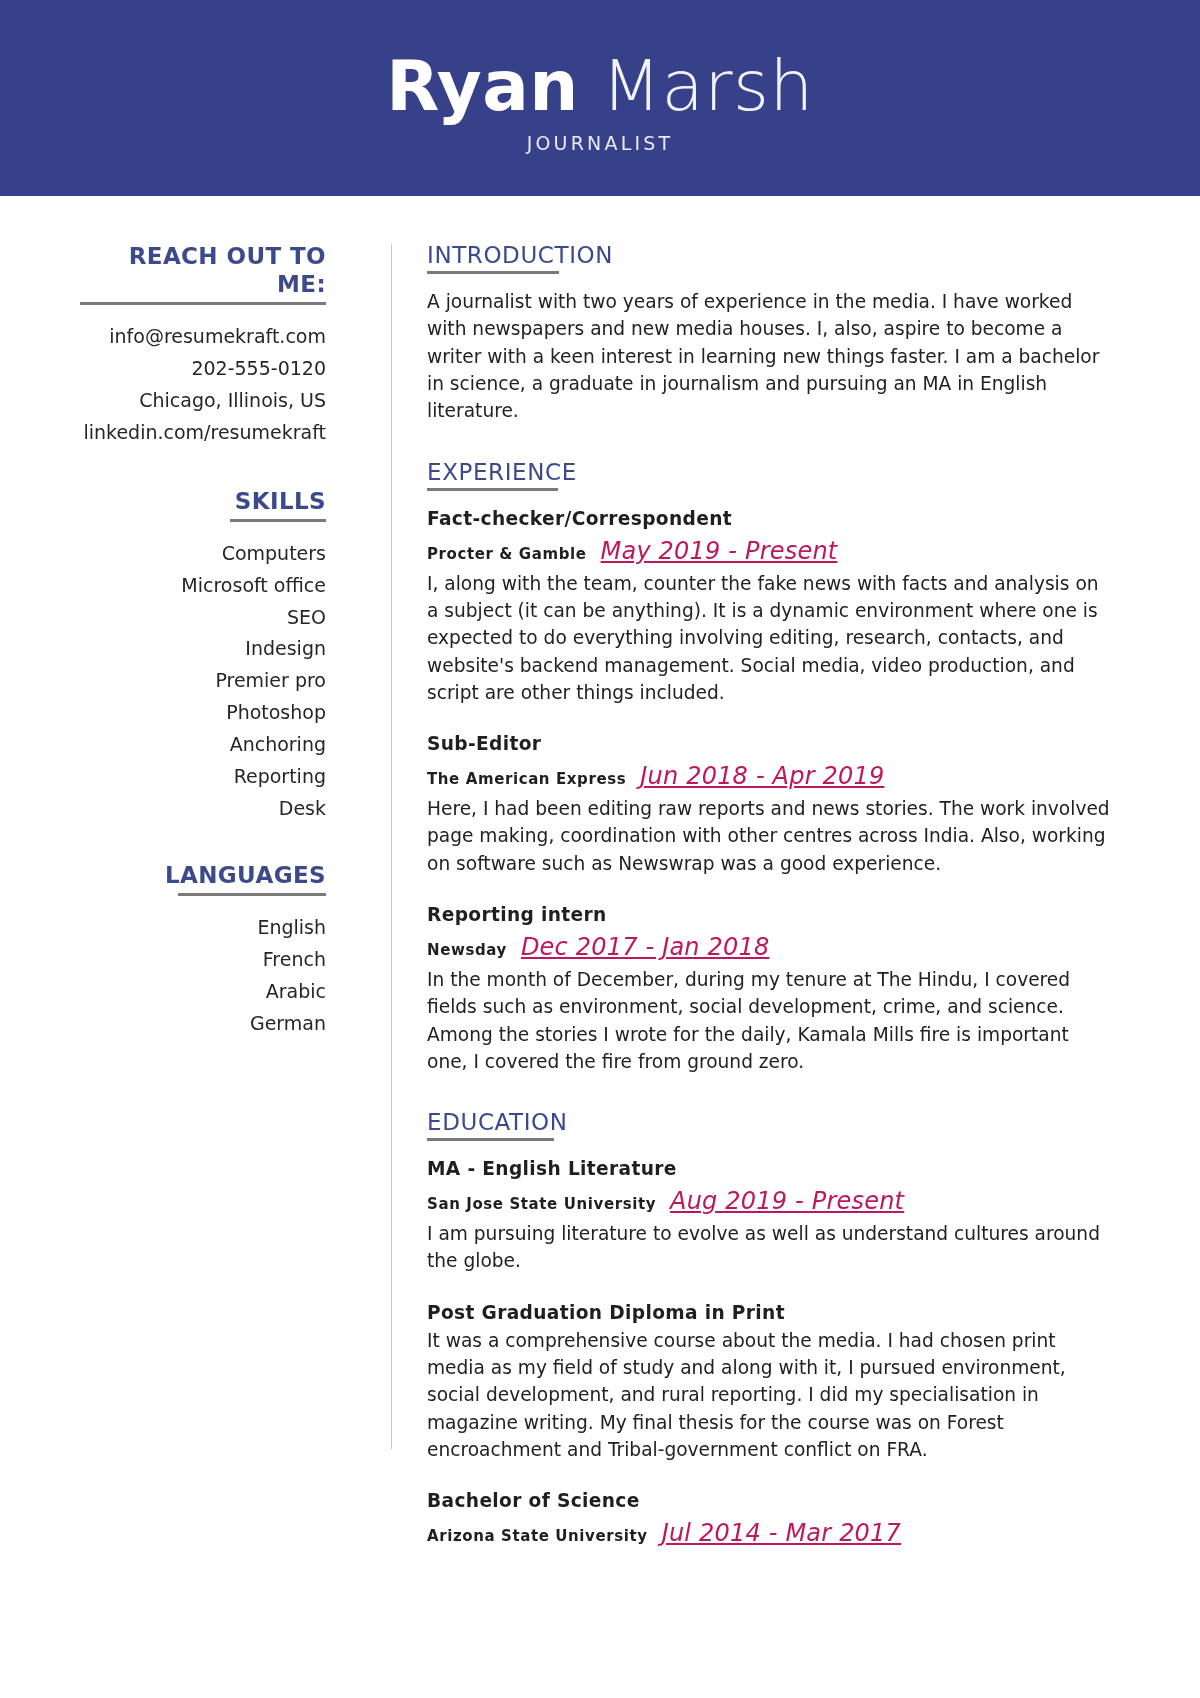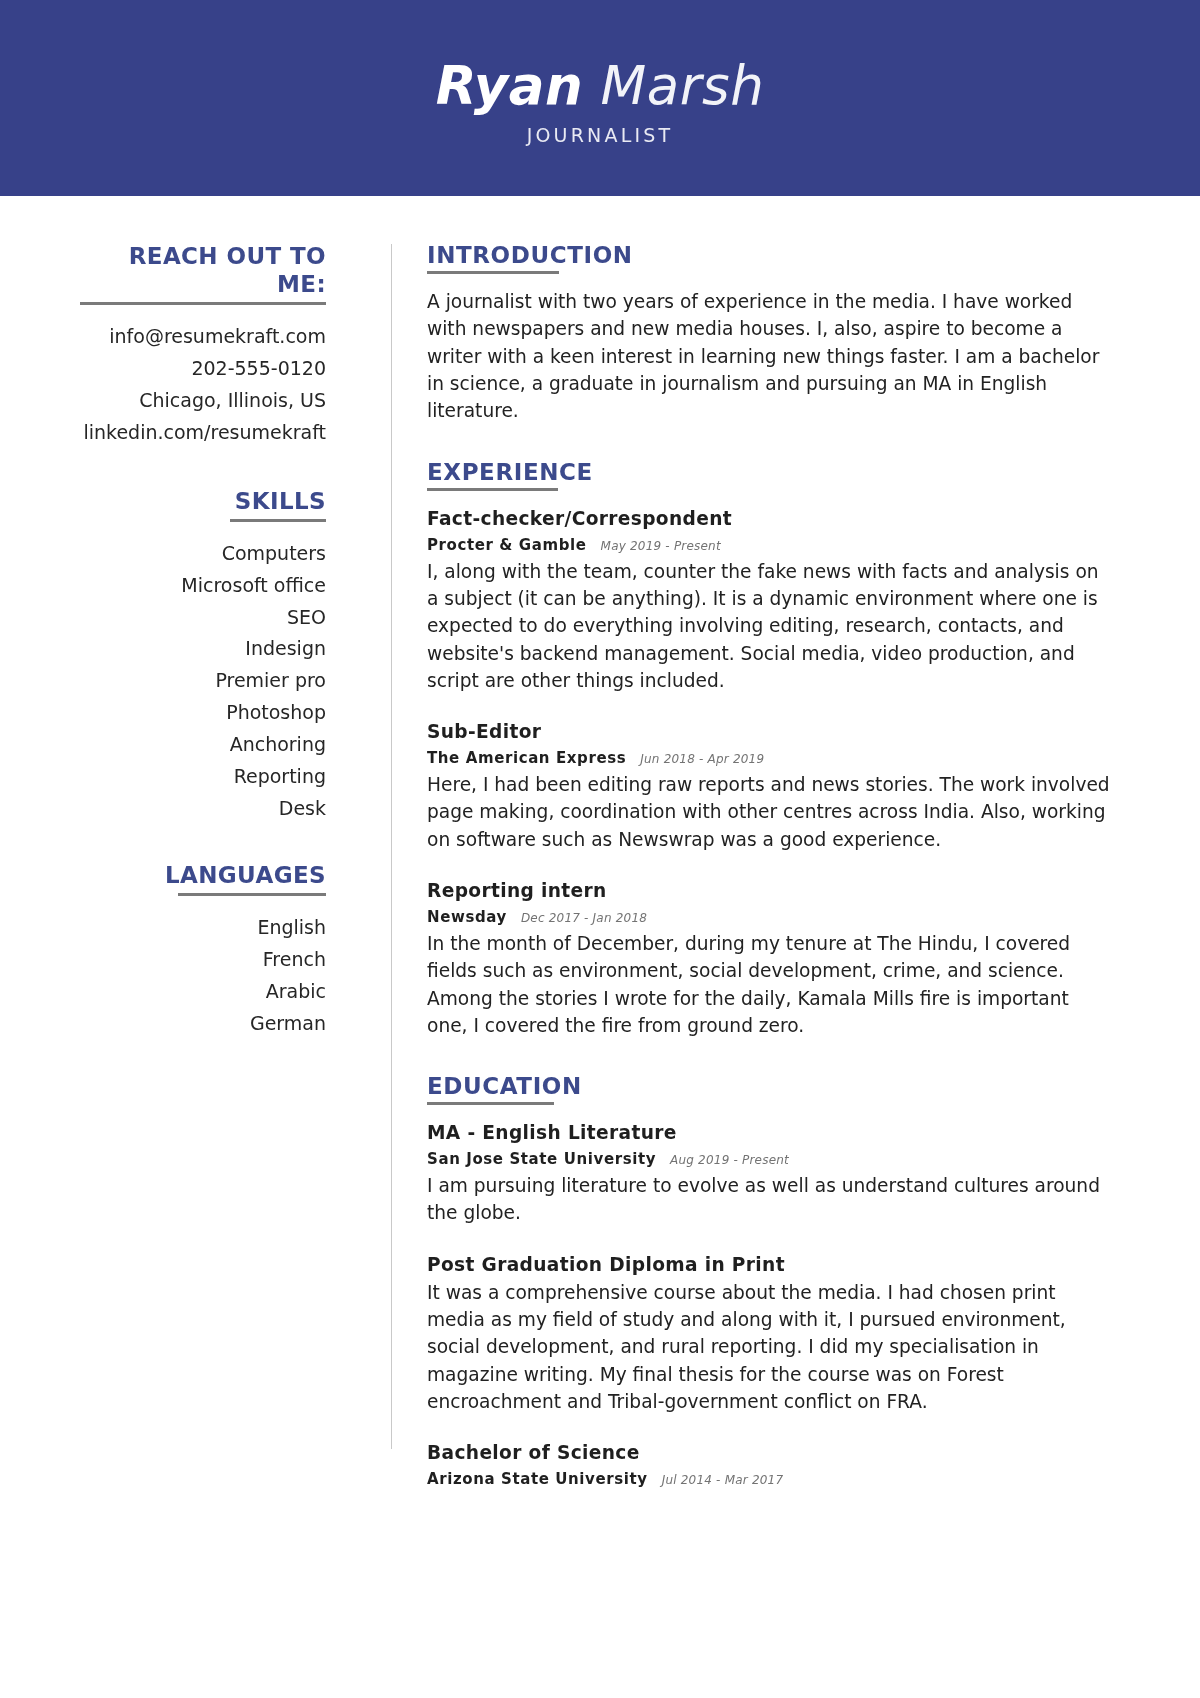--- a/index.html
+++ b/index.html
@@ -21,26 +21,25 @@
   .header {
     height:196px;
     background:#374189;
     display:flex;
     flex-direction:column;
     align-items:center;
     justify-content:center;
     padding-top:8px;
   }
   .header-name {
-    font-size:53px;
+    font-size:69px;
     color:#ffffff;
     line-height:1.05;
     letter-spacing:0.5px;
     white-space:nowrap;
-    font-style:italic;
   }
   .header-name .first { font-weight:700; }
   .header-name .last  { font-weight:300; color:#f2f3f8; }
   .header-role {
     margin-top:10px;
     font-size:19px;
     font-weight:400;
     color:#e9eaf3;
     letter-spacing:3.2px;
   }
@@ -104,21 +103,21 @@
   .main {
     flex:1;
     padding-left:36px;
     padding-right:90px;
   }
 
   .main-section { margin-bottom:34px; }
 
   .main-heading {
     font-size:23px;
-    font-weight:700;
+    font-weight:400;
     color:#3c4a8c;
     letter-spacing:0.6px;
     display:inline-block;
   }
   .main-rule {
     height:3px;
     background:#7a7a7a;
     margin-top:3px;
     margin-bottom:14px;
   }
@@ -146,25 +145,26 @@
     line-height:1.5;
     margin-bottom:1px;
   }
   .entry-org {
     font-size:15px;
     font-weight:700;
     color:#1f1f1f;
     letter-spacing:0.6px;
   }
   .entry-dates {
-    font-size:12px;
+    font-size:24px;
     font-style:italic;
-    color:#737373;
+    color:#be185d;
     margin-left:14px;
     letter-spacing:0.2px;
+    text-decoration:underline;
   }
   .entry-desc {
     font-size:18.6px;
     line-height:1.47;
     color:#222222;
   }
 </style>
 </head>
 <body>
 

